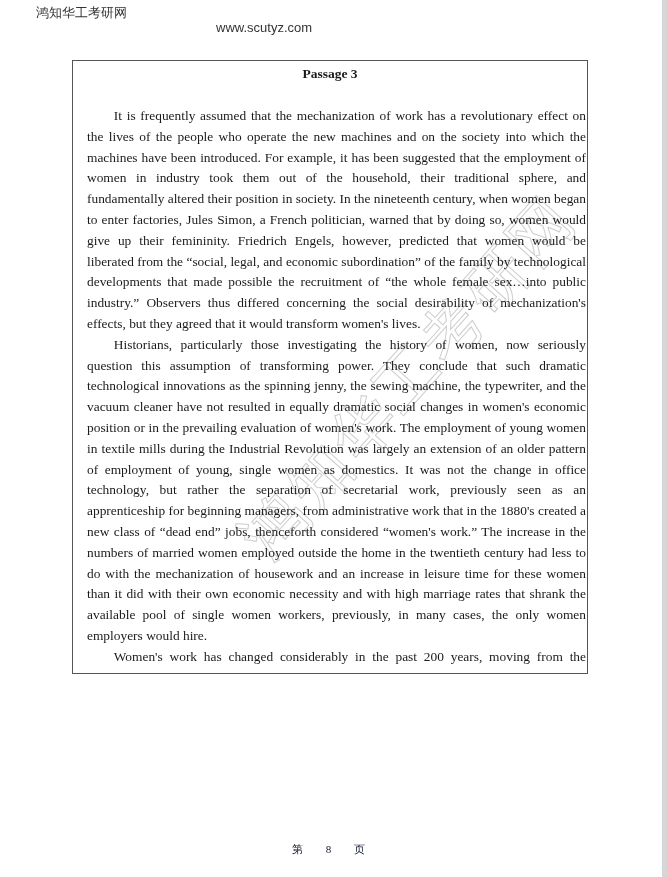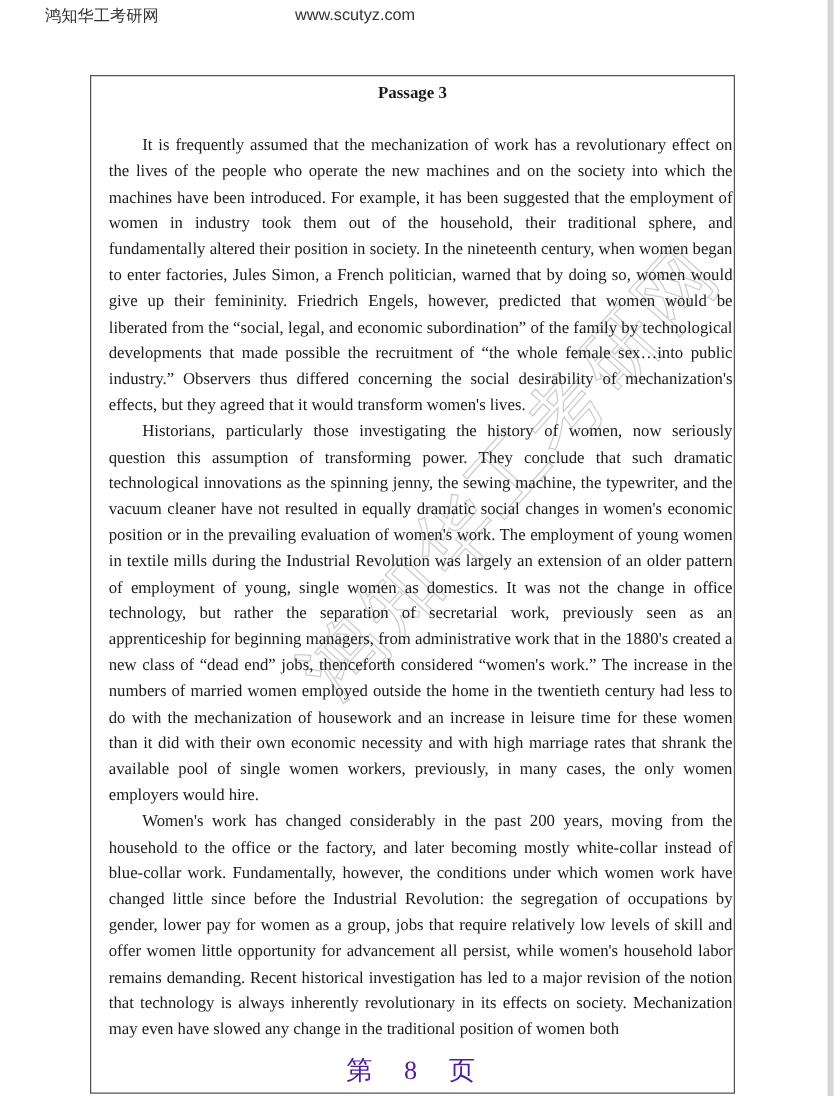--- a/index.html
+++ b/index.html
@@ -6,40 +6,40 @@
   body {
     width: 667px; height: 877px; background: #ffffff; position: relative; overflow: hidden;
     font-family: "Liberation Serif", "DejaVu Serif", serif; color: #1a1a1a;
   }
   .header {
     position: absolute; top: 0; left: 0; width: 667px; height: 24px;
     font-family: "Liberation Sans", "DejaVu Sans", sans-serif; font-size: 13px; color: #333;
   }
   .header span { position: absolute; top: 4px; white-space: nowrap; }
   .h-left { left: 36px; }
-  .h-mid { left: 236px; }
+  .h-mid { left: 216px; margin-top: 16px; }
   .h-right { left: 345px; }
   .right-strip {
     position: absolute; top: 0; right: 0; width: 5px; height: 877px; background: #d6d6d6;
   }
   .box {
-    position: absolute; left: 72px; top: 60px; width: 516px; height: 815px;
+    position: absolute; left: 72px; top: 60px; width: 516px; height: 614px;
     border: 1.5px solid #555; box-sizing: border-box; overflow: hidden;
   }
   .title {
     text-align: center; font-weight: bold; font-size: 13.5px; margin-top: 5px; height: 40px;
   }
   .passage {
     position: relative; padding: 0 1px 0 2px; font-size: 13.4px; line-height: 20.8px;
     text-align: justify; z-index: 2; margin-left: 12px;
   }
   .passage p { margin: 0; text-indent: 2em; }
   .footer {
     position: absolute; top: 842px; left: 0; width: 667px; text-align: center;
-    font-size: 21px; color: #4c1d95; letter-spacing: 10px;
+    font-size: 11px; color: #0f172a; letter-spacing: 10px;
   }
   .watermark {
     position: absolute; left: 150px; top: 460px; transform: rotate(-48deg);
     transform-origin: left top; font-family: "DejaVu Sans", sans-serif; font-size: 62px;
     color: transparent; -webkit-text-stroke: 1px #c8c8c8; white-space: nowrap;
     letter-spacing: 4px; z-index: 1; pointer-events: none; opacity: 0.9;
   }
 </style>
 </head>
 <body>

